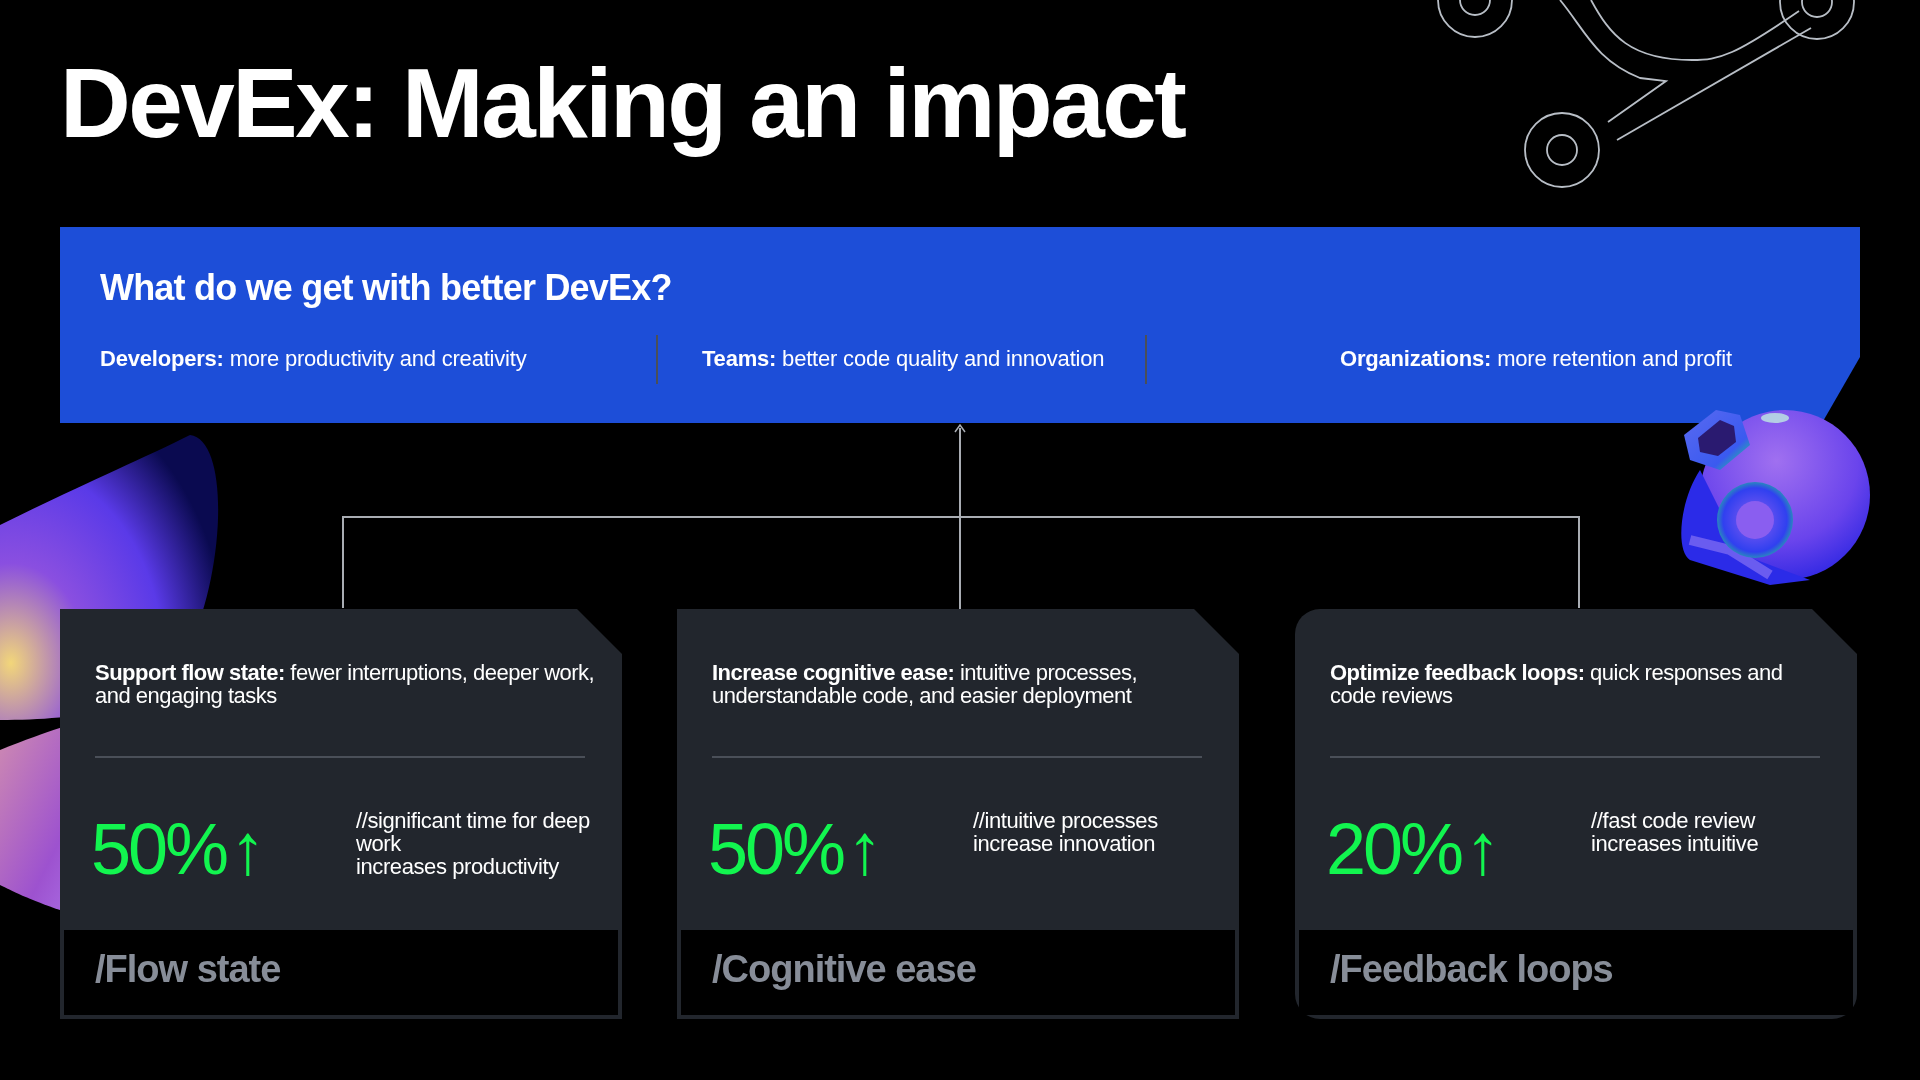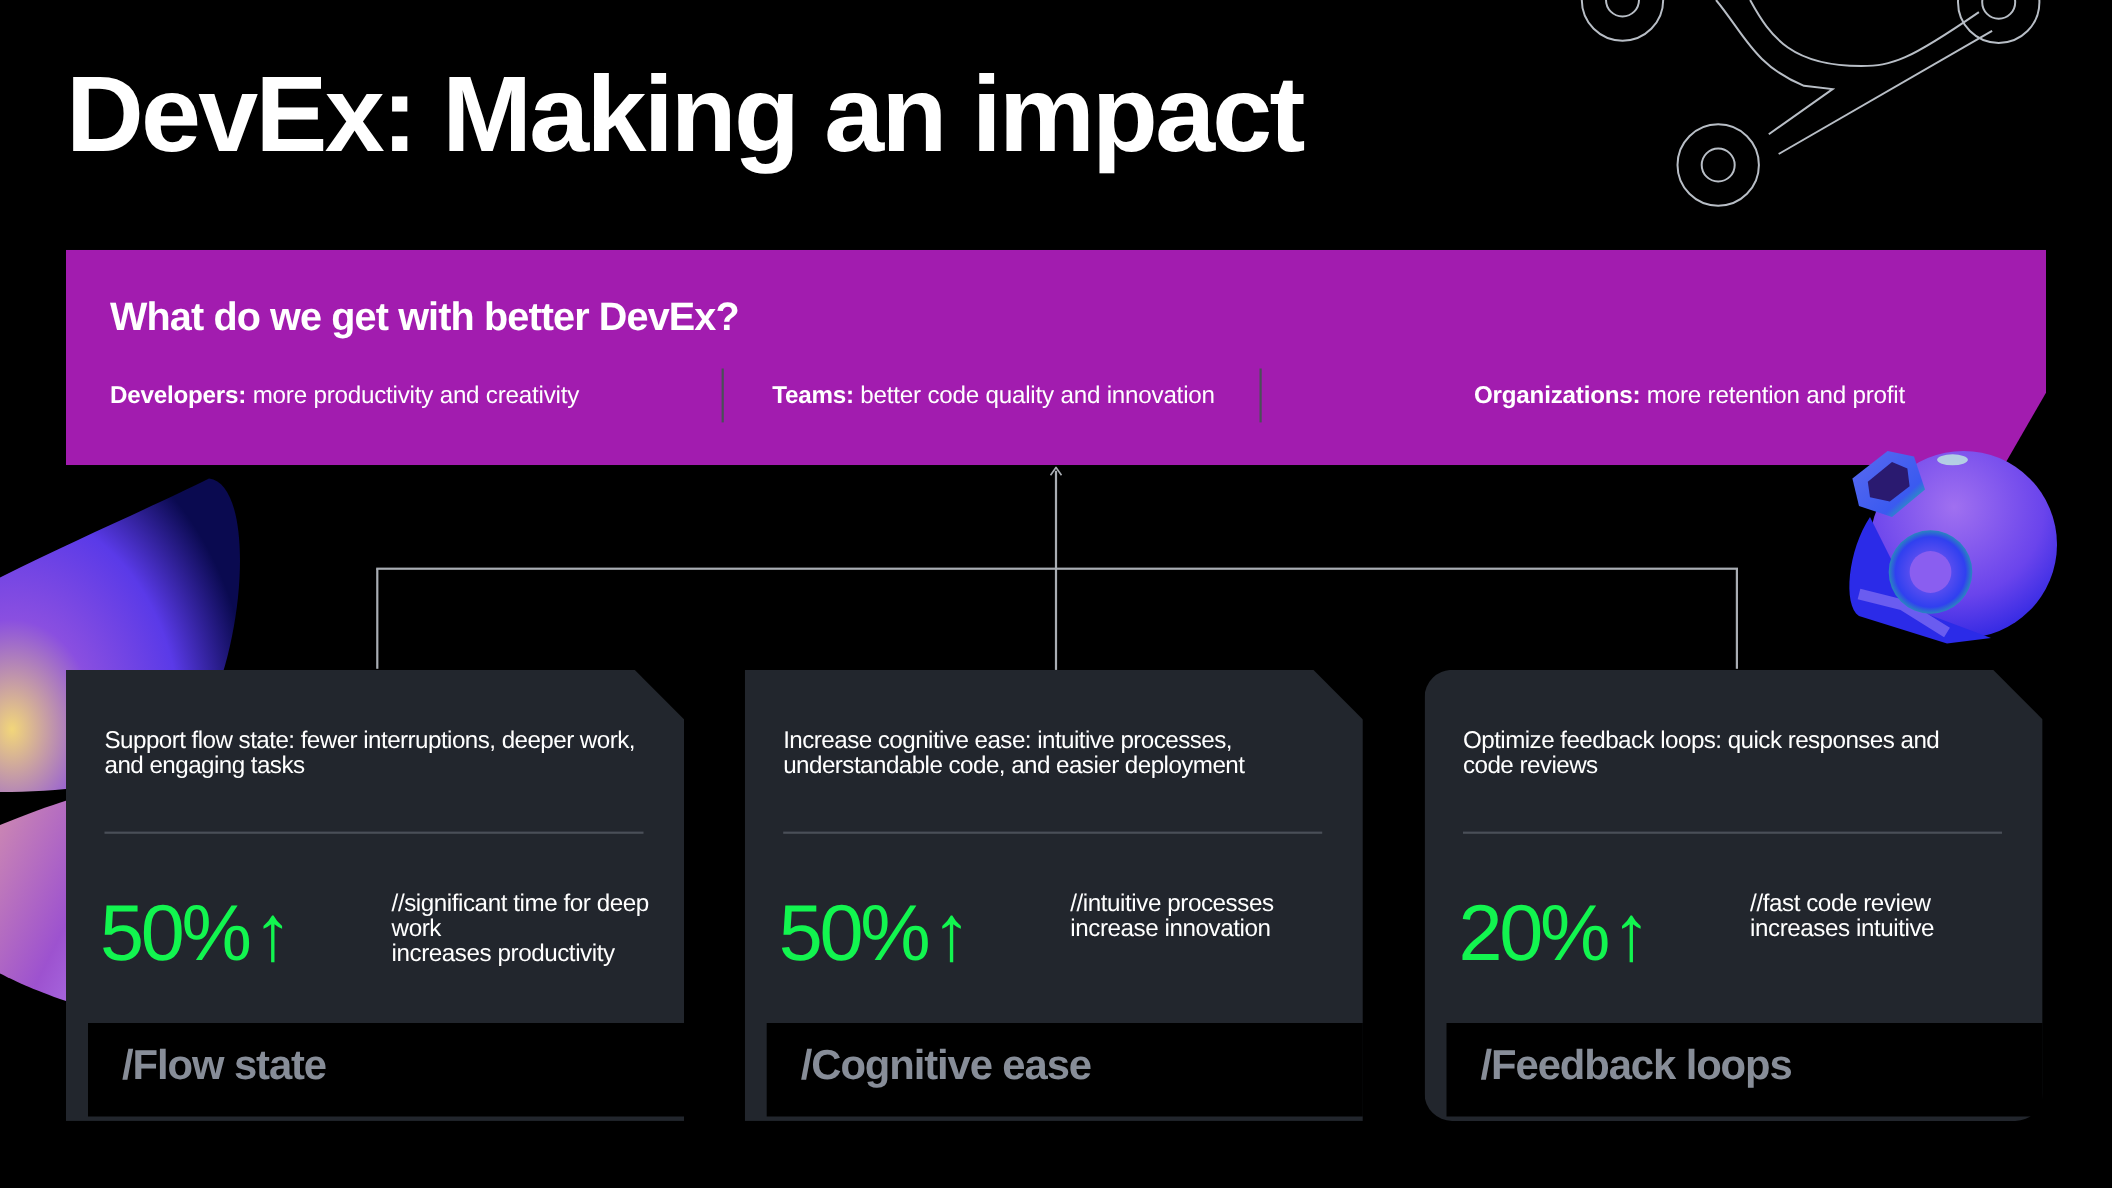--- a/index.html
+++ b/index.html
@@ -10,51 +10,51 @@
   .abs { position:absolute; }
   #slide-title {
     left:60px; top:48px; font-size:98px; font-weight:700; letter-spacing:-2.5px;
     line-height:110px; white-space:nowrap; color:#fff;
   }
   #branch-deco { left:1420px; top:0; width:500px; height:200px; }
   #blob-left { left:0; top:420px; width:240px; height:500px; }
   #helmet-deco { left:1660px; top:390px; width:230px; height:200px; }
 
   #summary-panel {
-    left:60px; top:227px; width:1800px; height:196px; background:#a21caf;
+    left:60px; top:227px; width:1800px; height:196px; background:#1d4ed8;
     clip-path:polygon(0 0, 100% 0, 100% 130px, calc(100% - 38px) 100%, 0 100%);
   }
   #summary-title {
     left:40px; top:40px; font-size:36px; font-weight:700; letter-spacing:-0.8px; white-space:nowrap;
   }
   .summary-item { top:119px; font-size:22px; white-space:nowrap; letter-spacing:-0.2px; }
   .summary-item b { font-weight:700; }
   .vdivider { top:108px; width:2px; height:49px; background:#4a4f58; }
 
   .connector { background:#a9adb3; }
 
   .card {
     top:609px; width:562px; height:410px; background:#22262d;
     clip-path:polygon(0 0, calc(100% - 45px) 0, 100% 45px, 100% 100%, 0 100%);
   }
   .card-desc {
     left:35px; top:52px; width:500px; font-size:22px; line-height:23px; letter-spacing:-0.5px;
   }
-  .card-desc b { font-weight:400; }
+  .card-desc b { font-weight:700; }
   .card-rule { left:35px; top:147px; width:490px; height:2px; background:#4a4f58; }
   .card-stat {
     left:31px; top:190px; font-size:72px; font-weight:400; color:#12f54f;
     line-height:100px; letter-spacing:-3px; white-space:nowrap;
   }
   .card-stat .arrow { font-weight:700; margin-left:4px; }
   .card-note { left:296px; top:200px; font-size:22px; line-height:23px; letter-spacing:-0.4px; }
   .card-note .note-bold { font-weight:400; display:block; }
   .card-note .note-plain { font-weight:400; display:block; }
   .card-footer {
-    left:20px; top:321px; width:554px; height:85px; background:#000;
+    left:4px; top:321px; width:554px; height:85px; background:#000;
   }
   .card-footer span {
     position:absolute; left:31px; top:18px; font-size:38px; font-weight:700; color:#878d98;
     letter-spacing:-1px; white-space:nowrap;
   }
 </style>
 </head>
 <body>
 
 <div id="slide-title" class="abs">DevEx: Making an impact</div>

